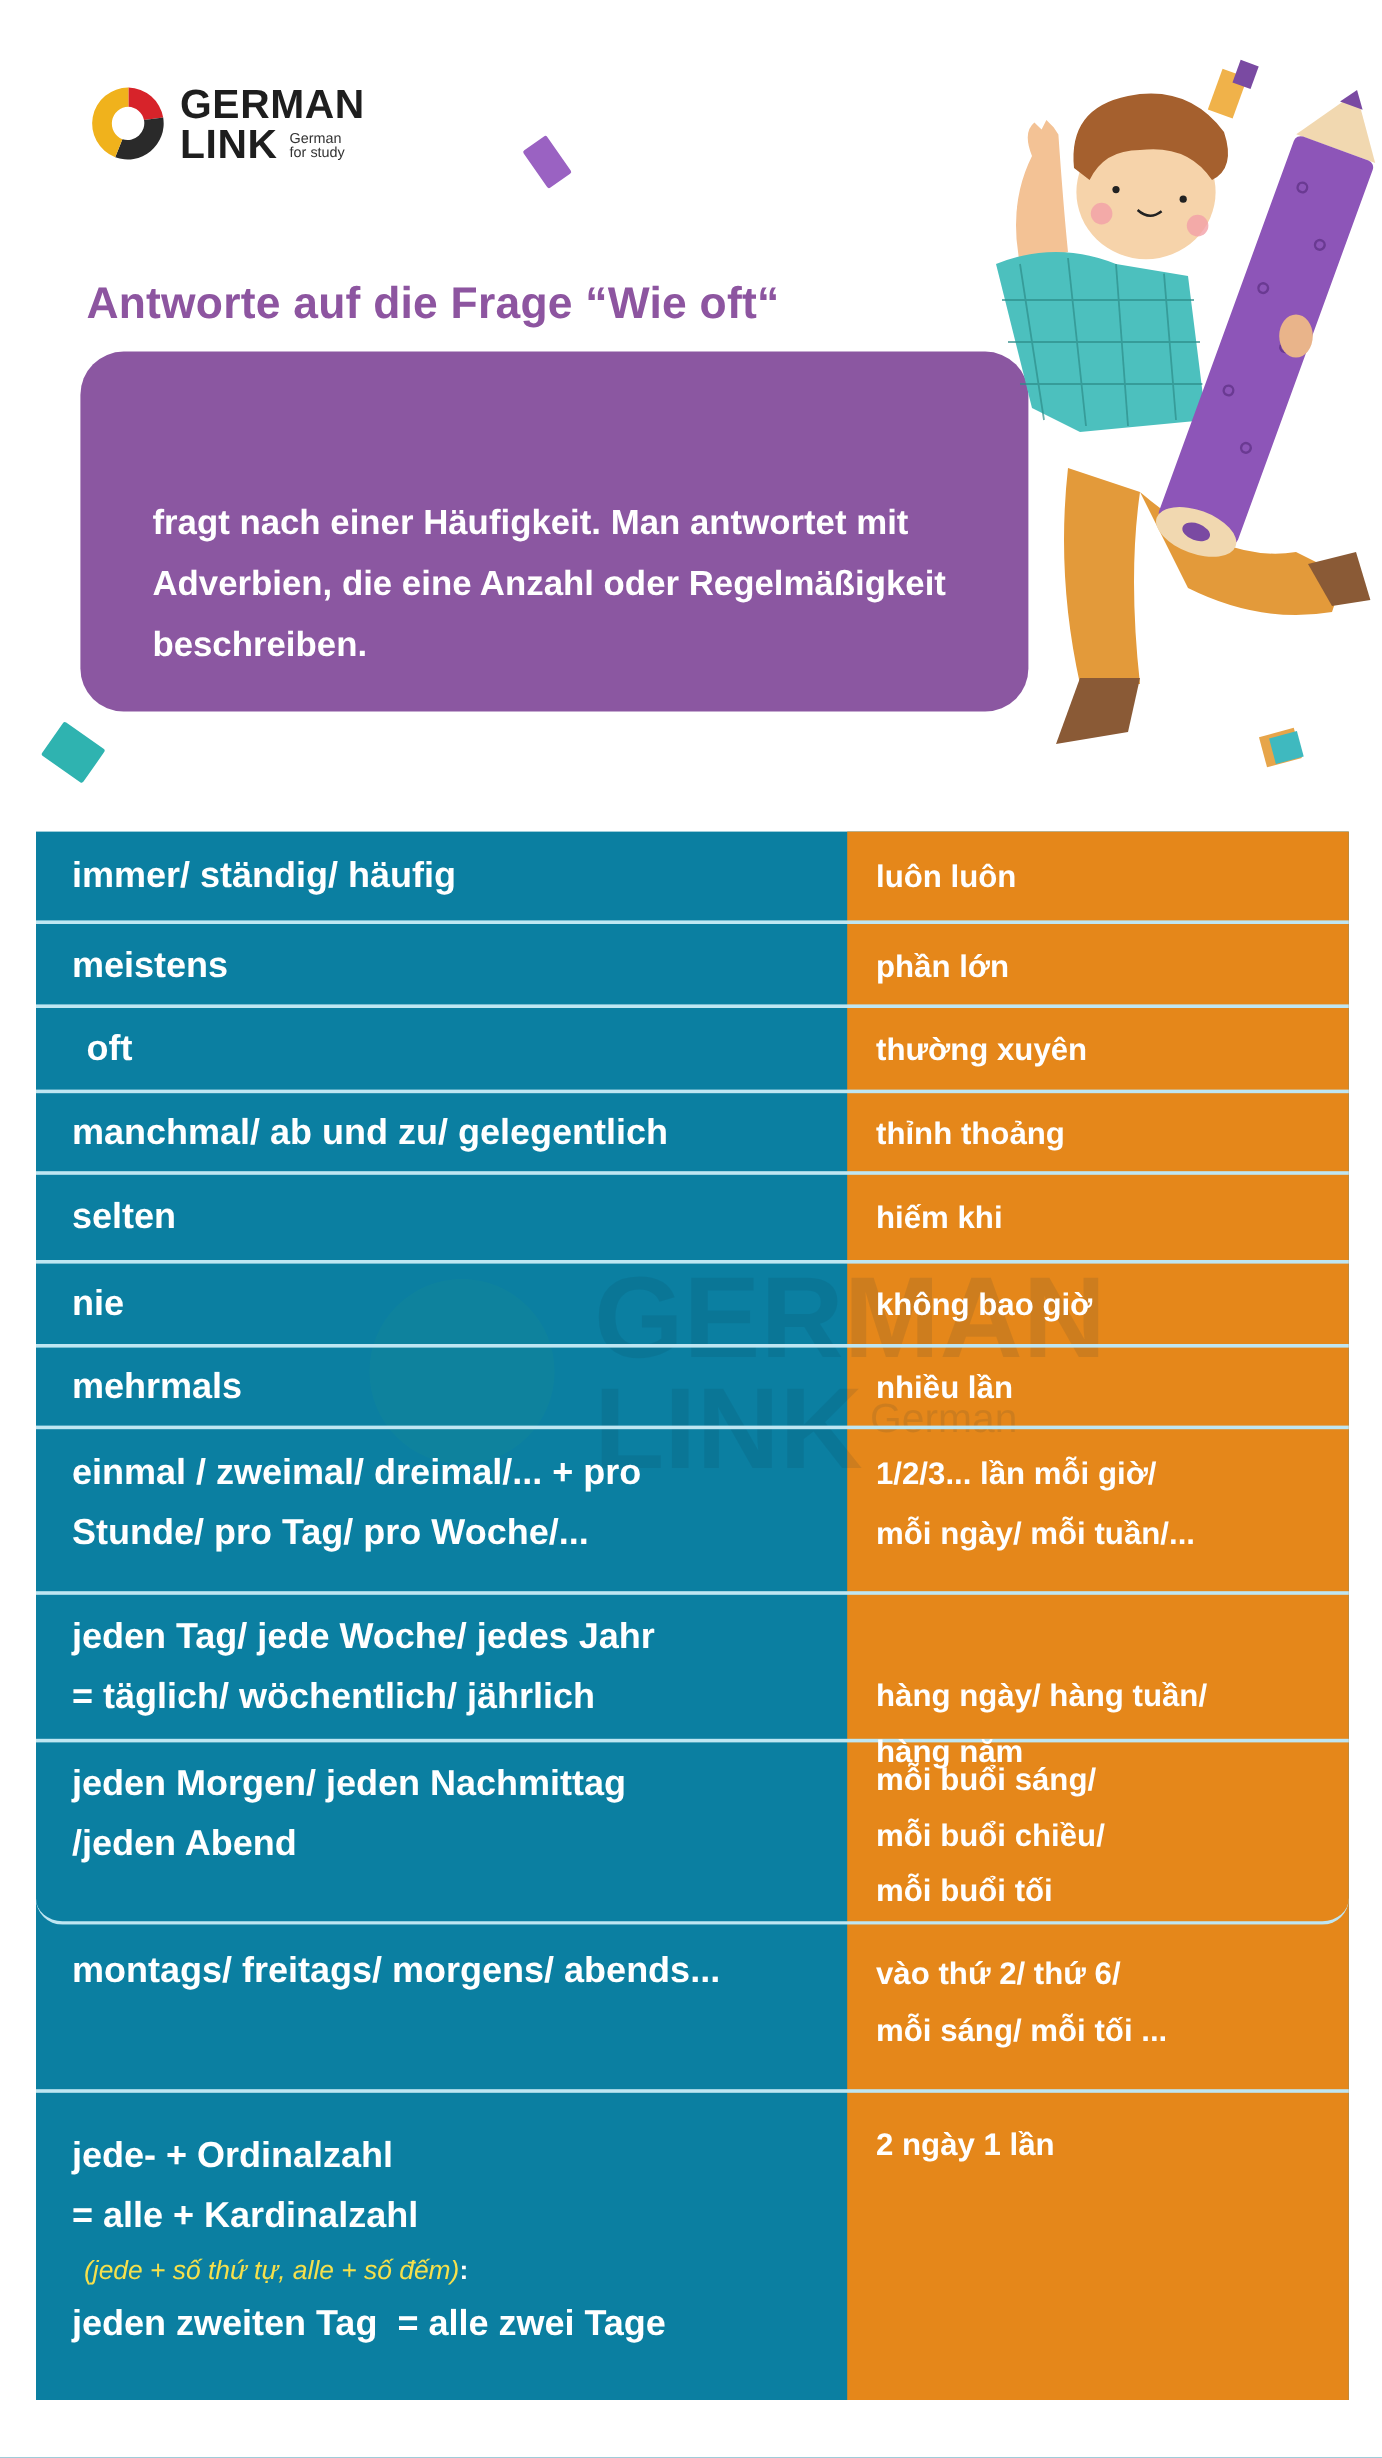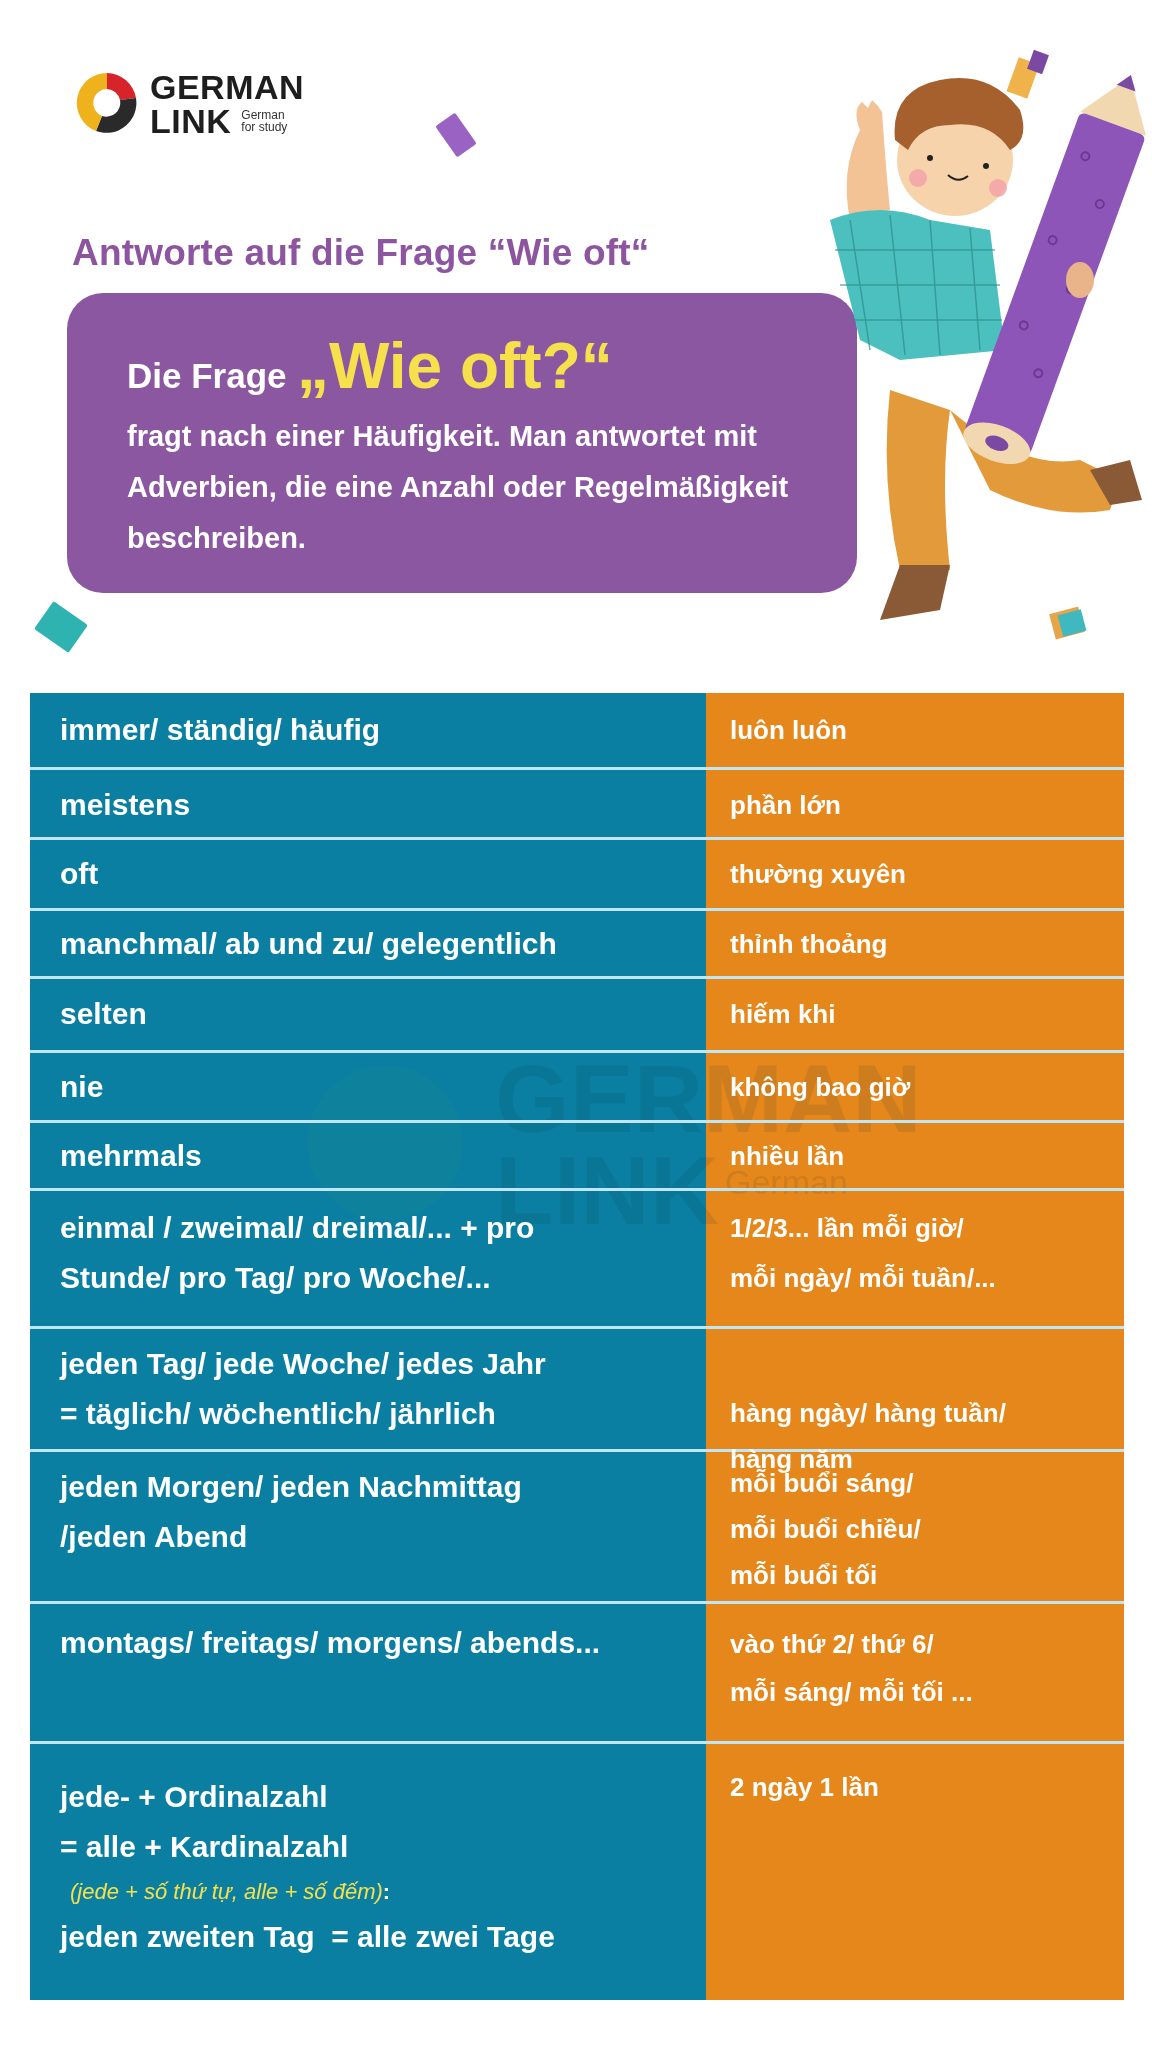--- a/index.html
+++ b/index.html
@@ -101,24 +101,20 @@
 </div>
 
 <div class="confetti" style="left:444px;top:116px;width:24px;height:38px;background:#9a62c2;transform:rotate(-35deg);border-radius:2px;"></div>
 <div class="confetti" style="left:40px;top:610px;width:42px;height:34px;background:#2fb3b0;transform:rotate(35deg);border-radius:2px;"></div>
 <div class="confetti" style="left:1012px;top:60px;width:22px;height:36px;background:#f0b24a;transform:rotate(20deg);"></div>
 <div class="confetti" style="left:1030px;top:52px;width:16px;height:20px;background:#7a4aa2;transform:rotate(20deg);"></div>
 
 <div class="abs heading">Antworte auf die Frage “Wie oft“</div>
 
 <div class="abs intro-box">
-  <div class="intro-title">
-    <span class="t1">Die Frage</span>
-    <span class="t2">„Wie oft?“</span>
-  </div>
   <div class="intro-body">fragt nach einer Häufigkeit. Man antwortet mit Adverbien, die eine Anzahl oder Regelmäßigkeit beschreiben.</div>
 </div>
 
 <svg class="abs illus" viewBox="0 0 362 630">
 
   <rect x="262" y="560" width="30" height="26" fill="#e7a54a" transform="rotate(-15 277 573)"></rect>
   <rect x="270" y="562" width="24" height="22" fill="#3fb9bf" transform="rotate(-15 282 573)"></rect>
 
   <path d="M70 80 Q62 60 72 52 L78 58 L82 50 L88 56 L92 62 Q96 120 100 160 L60 170 Q50 120 70 80 Z" fill="#f3c295"></path>
 
@@ -183,21 +179,21 @@
     <div class="cell-de" style="top:12px;">immer/ ständig/ häufig</div>
     <div class="cell-vi" style="top:14px;">luôn luôn</div>
   </div>
 
   <div class="row" style="top:79px;height:68px;">
     <div class="cell-de" style="top:8px;">meistens</div>
     <div class="cell-vi" style="top:10px;">phần lớn</div>
   </div>
 
   <div class="row" style="top:147px;height:71px;">
-    <div class="cell-de" style="top:9px;">oft</div>
+    <div class="cell-de" style="top:9px;margin-left:12px;">oft</div>
     <div class="cell-vi" style="top:11px;">thường xuyên</div>
   </div>
 
   <div class="row" style="top:218px;height:68px;">
     <div class="cell-de" style="top:8px;">manchmal/ ab und zu/ gelegentlich</div>
     <div class="cell-vi" style="top:10px;">thỉnh thoảng</div>
   </div>
 
   <div class="row" style="top:286px;height:74px;">
     <div class="cell-de" style="top:10px;">selten</div>
@@ -229,21 +225,21 @@
     <div class="cell-de" style="top:10px;">
       <div>jeden Tag/ jede Woche/ jedes Jahr</div>
       <div>= täglich/ wöchentlich/ jährlich</div>
     </div>
     <div class="cell-vi" style="top:25px;margin-top:36px;">
       <div>hàng ngày/ hàng tuần/</div>
       <div>hàng năm</div>
     </div>
   </div>
 
-  <div class="row" style="top:759px;height:152px;">
+  <div class="row" style="top:759px;height:152px;border-radius:22px;">
     <div class="cell-de" style="top:10px;">
       <div>jeden Morgen/ jeden Nachmittag</div>
       <div>/jeden Abend</div>
     </div>
     <div class="cell-vi" style="top:8px;">
       <div>mỗi buổi sáng/</div>
       <div>mỗi buổi chiều/</div>
       <div>mỗi buổi tối</div>
     </div>
   </div>

